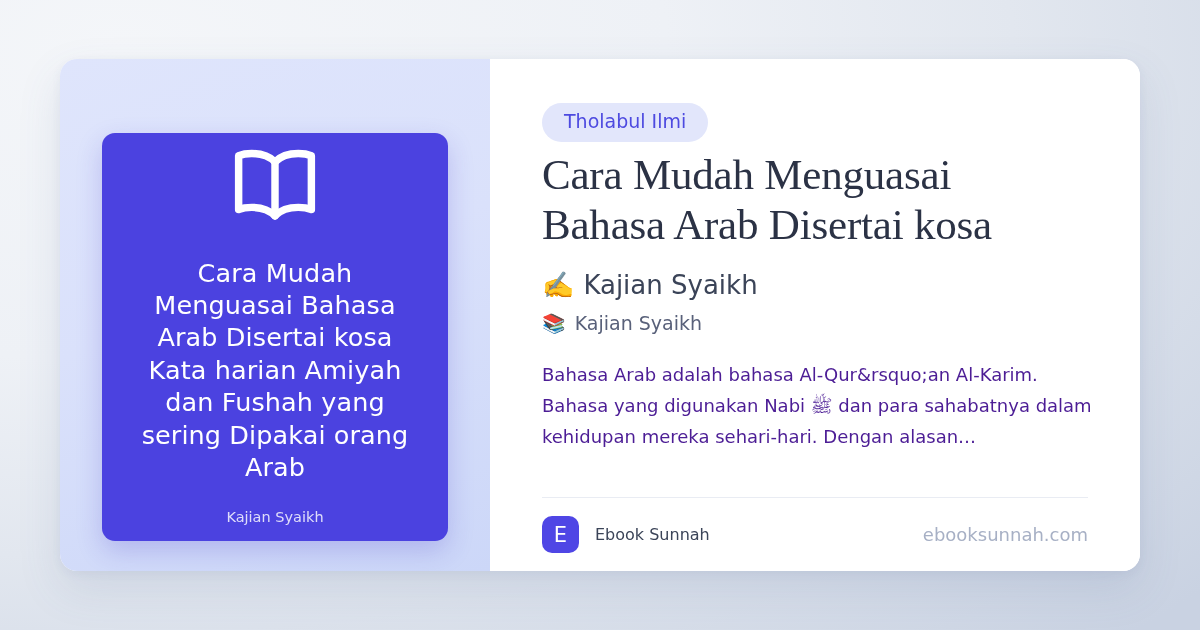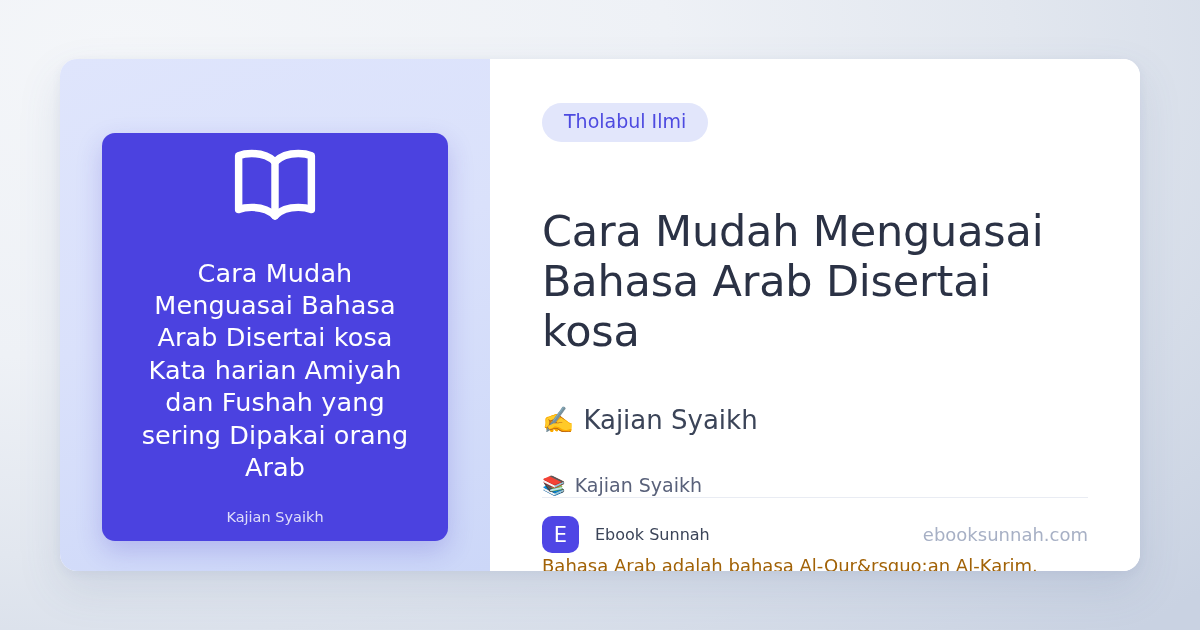--- a/index.html
+++ b/index.html
@@ -64,41 +64,41 @@
     font-weight:400;
   }
 
   
   .content-panel {
     flex:1;
     background:#ffffff;
     padding:44px 41px 0 52px;
     display:flex; flex-direction:column;
     position:relative;
-    gap:28px;
   }
 
   .category-badge {
     align-self:flex-start;
     background:#e2e6fb;
     color:#4d4ae0;
     font-size:19px;
     padding:8px 22px 10px;
     border-radius:999px;
     line-height:1.1;
   }
 
   .post-title {
-    margin-top:36px;
+    margin-top:8px;
     font-size:43px;
     line-height:1.17;
     color:#2b3245;
     font-weight:400;
     letter-spacing:-.2px;
     max-width:530px;
+    font-family:Liberation Serif, serif;
   }
 
   .meta-primary {
     margin-top:20px;
     font-size:26px;
     color:#3b4458;
     display:flex; align-items:center; gap:9px;
     line-height:1.2;
   }
 
@@ -112,21 +112,21 @@
 
   .emoji {
     font-family:"DejaVu Sans",sans-serif;
     display:inline-block;
   }
 
   .description {
     margin-top:26px;
     font-size:18px;
     line-height:1.72;
-    color:#a16207;
+    color:#4c1d95;
     max-width:566px;
     max-height:62px;
   }
 
   
   .footer {
     position:absolute;
     left:52px; right:52px; bottom:0;
     height:74px;
     border-top:1px solid #e9ecf3;

